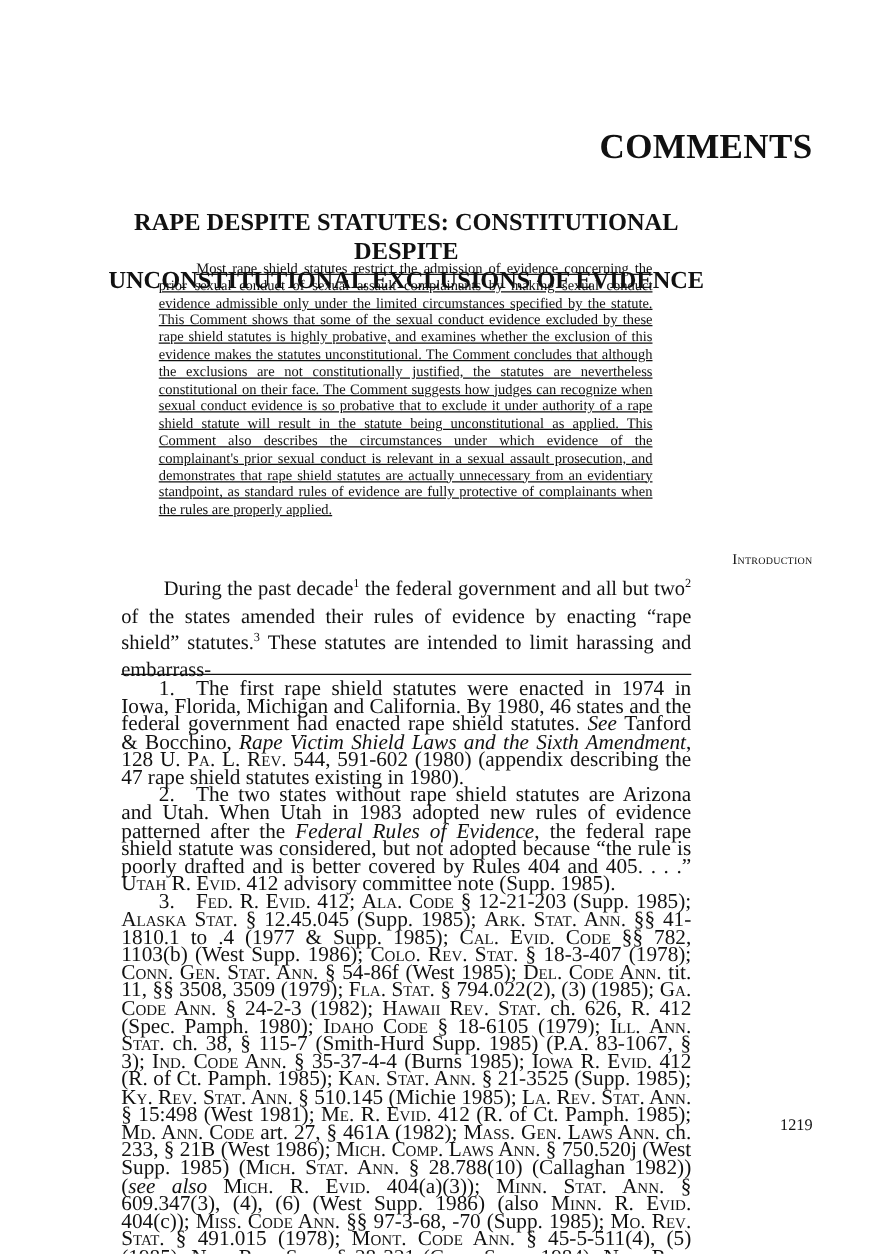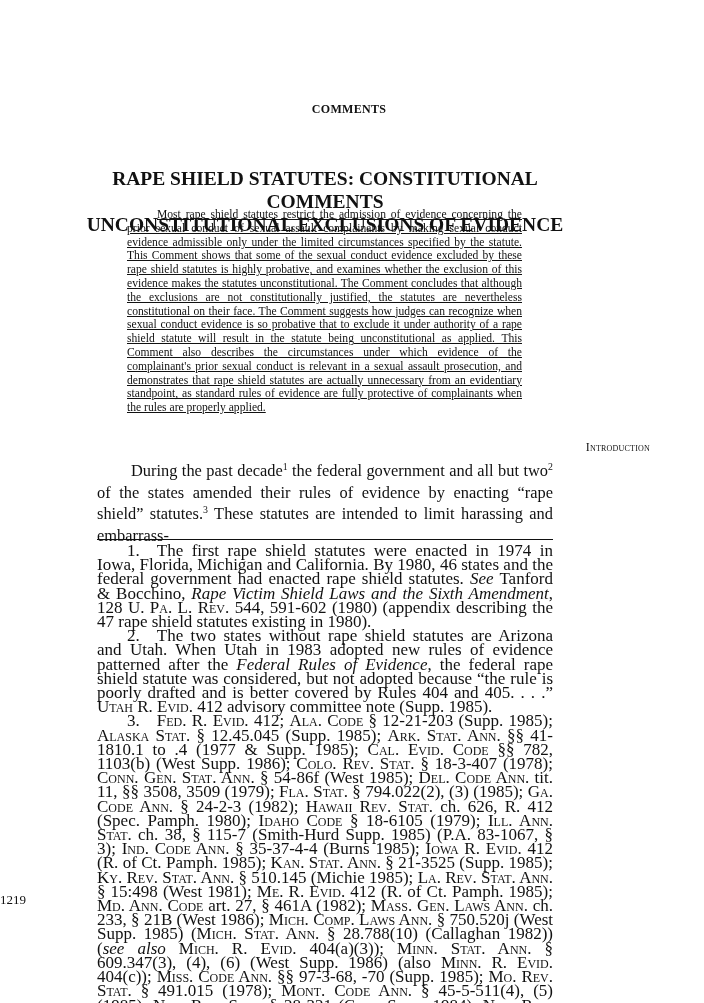--- a/index.html
+++ b/index.html
@@ -1,40 +1,40 @@
 <!DOCTYPE html>
 <html><head>
 <meta charset="utf-8">
 <style>
   html, body { margin: 0; padding: 0; background: #ffffff; }
   body { width: 704px; height: 1003px; position: relative; overflow: hidden; color: #111; font-family: "Liberation Serif", "DejaVu Serif", serif; }
   .page { position: absolute; left: 0; top: 0; width: 704px; height: 1003px; }
-  .section-label { position: absolute; top: 102px; left: 0; width: 650px; text-align: center; font-weight: bold; font-size: 12px; letter-spacing: 0.3px; padding-left: 24px; }
+  .section-label { position: absolute; top: 102px; left: 0; width: 650px; text-align: right; font-weight: bold; font-size: 28px; letter-spacing: 0.3px; }
   .title { position: absolute; top: 167px; left: 80px; width: 490px; text-align: center; font-weight: bold; font-size: 19.5px; line-height: 23px; }
   .abstract { position: absolute; top: 208px; left: 127px; width: 395px; font-size: 11.6px; line-height: 13.8px; text-align: justify; }
   .abstract p { margin: 0; text-indent: 30px; text-decoration: underline; }
   .intro-heading { position: absolute; top: 440px; left: 0; width: 650px; text-align: right; font-size: 12px; font-variant: small-caps; letter-spacing: 0.2px; }
   .body-text { position: absolute; top: 460px; left: 97px; width: 456px; font-size: 16.4px; line-height: 21.5px; text-align: justify; }
   .body-text p { margin: 0; text-indent: 34px; }
   sup { font-size: 0.6em; line-height: 0; vertical-align: super; }
   .rule { position: absolute; top: 539px; left: 97px; width: 456px; height: 0; border-top: 1.2px solid #111; }
   .footnotes { position: absolute; top: 544px; left: 97px; width: 456px; font-size: 17px; line-height: 14.2px; text-align: justify; }
   .footnotes p { margin: 0; text-indent: 30px; }
   .sc { font-variant: small-caps; }
-  .page-number { position: absolute; top: 892px; left: 0; width: 650px; text-align: left; font-size: 13px; }
+  .page-number { position: absolute; top: 892px; left: 0; width: 650px; text-align: right; font-size: 13px; }
 </style>
 </head>
 <body>
 
 <div class="page">
 
   <div class="section-label">COMMENTS</div>
 
   <div class="title">
-    <div>RAPE SHIELD STATUTES: CONSTITUTIONAL COMMENTS</div>
+    <div>RAPE DESPITE STATUTES: CONSTITUTIONAL DESPITE</div>
     <div>UNCONSTITUTIONAL EXCLUSIONS OF EVIDENCE</div>
   </div>
 
   <div class="abstract">
     <p>Most rape shield statutes restrict the admission of evidence concerning the prior sexual conduct of sexual assault complainants by making sexual conduct evidence admissible only under the limited circumstances specified by the statute. This Comment shows that some of the sexual conduct evidence excluded by these rape shield statutes is highly probative, and examines whether the exclusion of this evidence makes the statutes unconstitutional. The Comment concludes that although the exclusions are not constitutionally justified, the statutes are nevertheless constitutional on their face. The Comment suggests how judges can recognize when sexual conduct evidence is so probative that to exclude it under authority of a rape shield statute will result in the statute being unconstitutional as applied. This Comment also describes the circumstances under which evidence of the complainant's prior sexual conduct is relevant in a sexual assault prosecution, and demonstrates that rape shield statutes are actually unnecessary from an evidentiary standpoint, as standard rules of evidence are fully protective of complainants when the rules are properly applied.</p>
   </div>
 
   <div class="intro-heading">Introduction</div>
 
   <div class="body-text">

